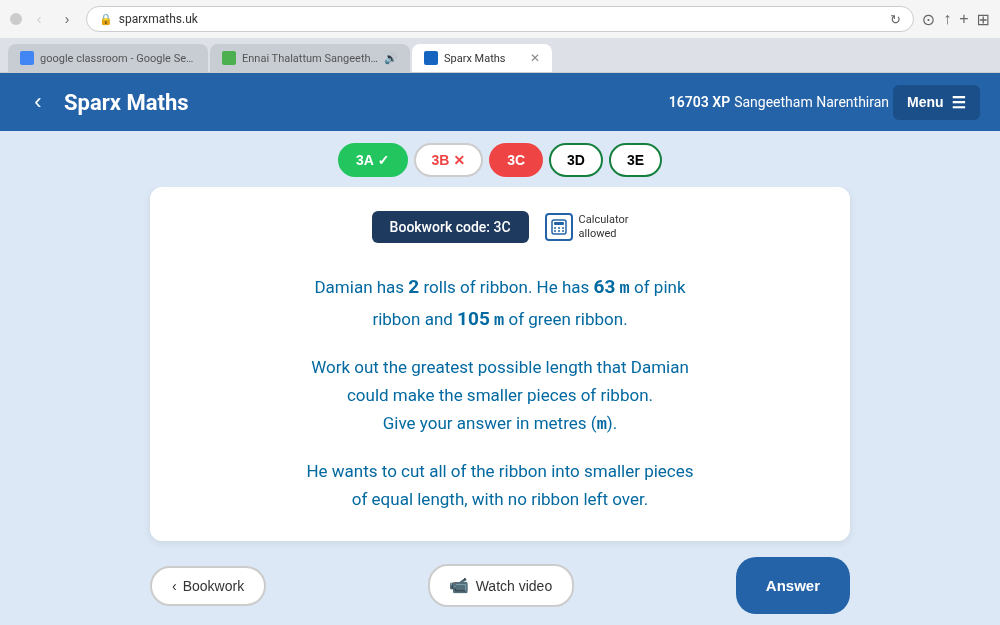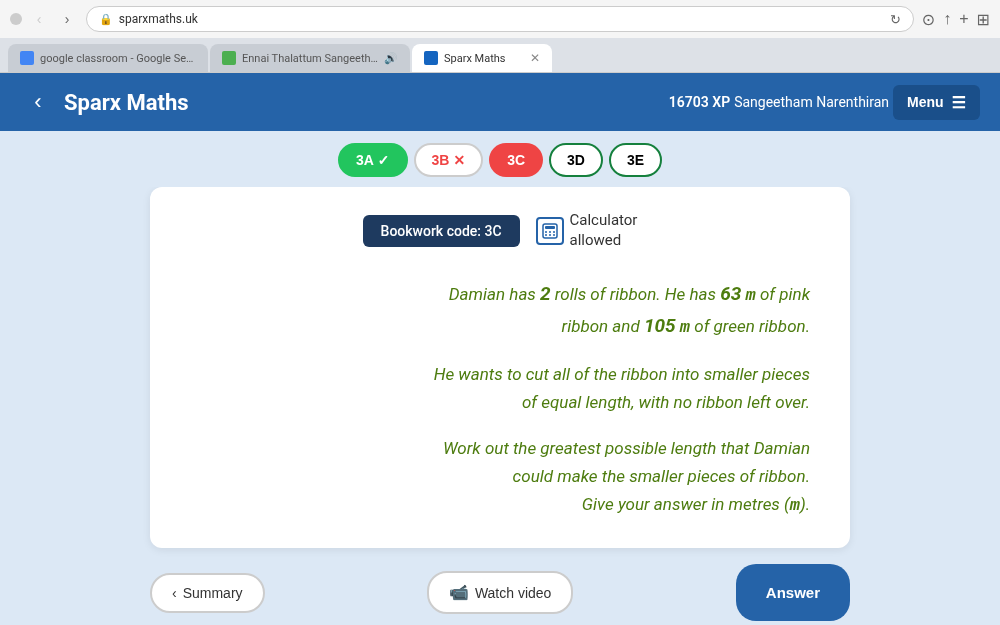--- a/index.html
+++ b/index.html
@@ -260,25 +260,24 @@
       border: 2px solid #2563a8;
       border-radius: 4px;
       display: flex;
       align-items: center;
       justify-content: center;
       font-size: 14px;
       color: #2563a8;
     }
 
     .question-text {
-      text-align: right;
+      text-align: center;
       font-size: 17px;
-      color: #4d7c0f;
+      color: #0369a1;
       line-height: 1.65;
-      font-style: italic;
     }
     .question-text p {
       margin-bottom: 18px;
     }
     .question-text p:last-child {
       margin-bottom: 0;
     }
     .math-emphasis {
       font-weight: 700;
       font-size: 19px;
@@ -423,42 +422,42 @@
               <rect x="1" y="1" width="14" height="14" rx="2" stroke="#2563a8" stroke-width="1.5"></rect>
               <rect x="3" y="3" width="10" height="3" rx="1" fill="#2563a8"></rect>
               <circle cx="4" cy="9" r="1" fill="#2563a8"></circle>
               <circle cx="8" cy="9" r="1" fill="#2563a8"></circle>
               <circle cx="12" cy="9" r="1" fill="#2563a8"></circle>
               <circle cx="4" cy="12" r="1" fill="#2563a8"></circle>
               <circle cx="8" cy="12" r="1" fill="#2563a8"></circle>
               <circle cx="12" cy="12" r="1" fill="#2563a8"></circle>
             </svg>
           </div>
-          <span style="font-size:15px; color:#333; line-height:1.3;">Calculator<br>allowed</span>
+          <span style="font-size:11px; color:#333; line-height:1.3;">Calculator<br>allowed</span>
         </div>
       </div>
 
       <div class="question-text">
         <p>
           Damian has <strong class="math-emphasis">2</strong> rolls of ribbon. He has <strong class="math-emphasis">63</strong> <span class="math-unit">m</span> of pink<br>ribbon and <strong class="math-emphasis">105</strong> <span class="math-unit">m</span> of green ribbon.
         </p>
         <p>
-          He wants to cut all of the ribbon into smaller pieces<br>of equal length, with no ribbon left over.
-        </p>
-        <p>
           Work out the greatest possible length that Damian<br>could make the smaller pieces of ribbon.<br>
           Give your answer in metres (<span class="math-unit">m</span>).
         </p>
+        <p>
+          He wants to cut all of the ribbon into smaller pieces<br>of equal length, with no ribbon left over.
+        </p>
       </div>
     </div>
 
     <div class="bottom-bar">
       <button class="prev-btn">
         <span>‹</span>
-        <span>Summary</span>
+        <span>Bookwork</span>
       </button>
       <button class="watch-btn">
         <span class="video-icon">📹</span>
         <span>Watch video</span>
       </button>
       <button class="answer-btn">
         <span>Answer</span>
       </button>
     </div>
   </div>

